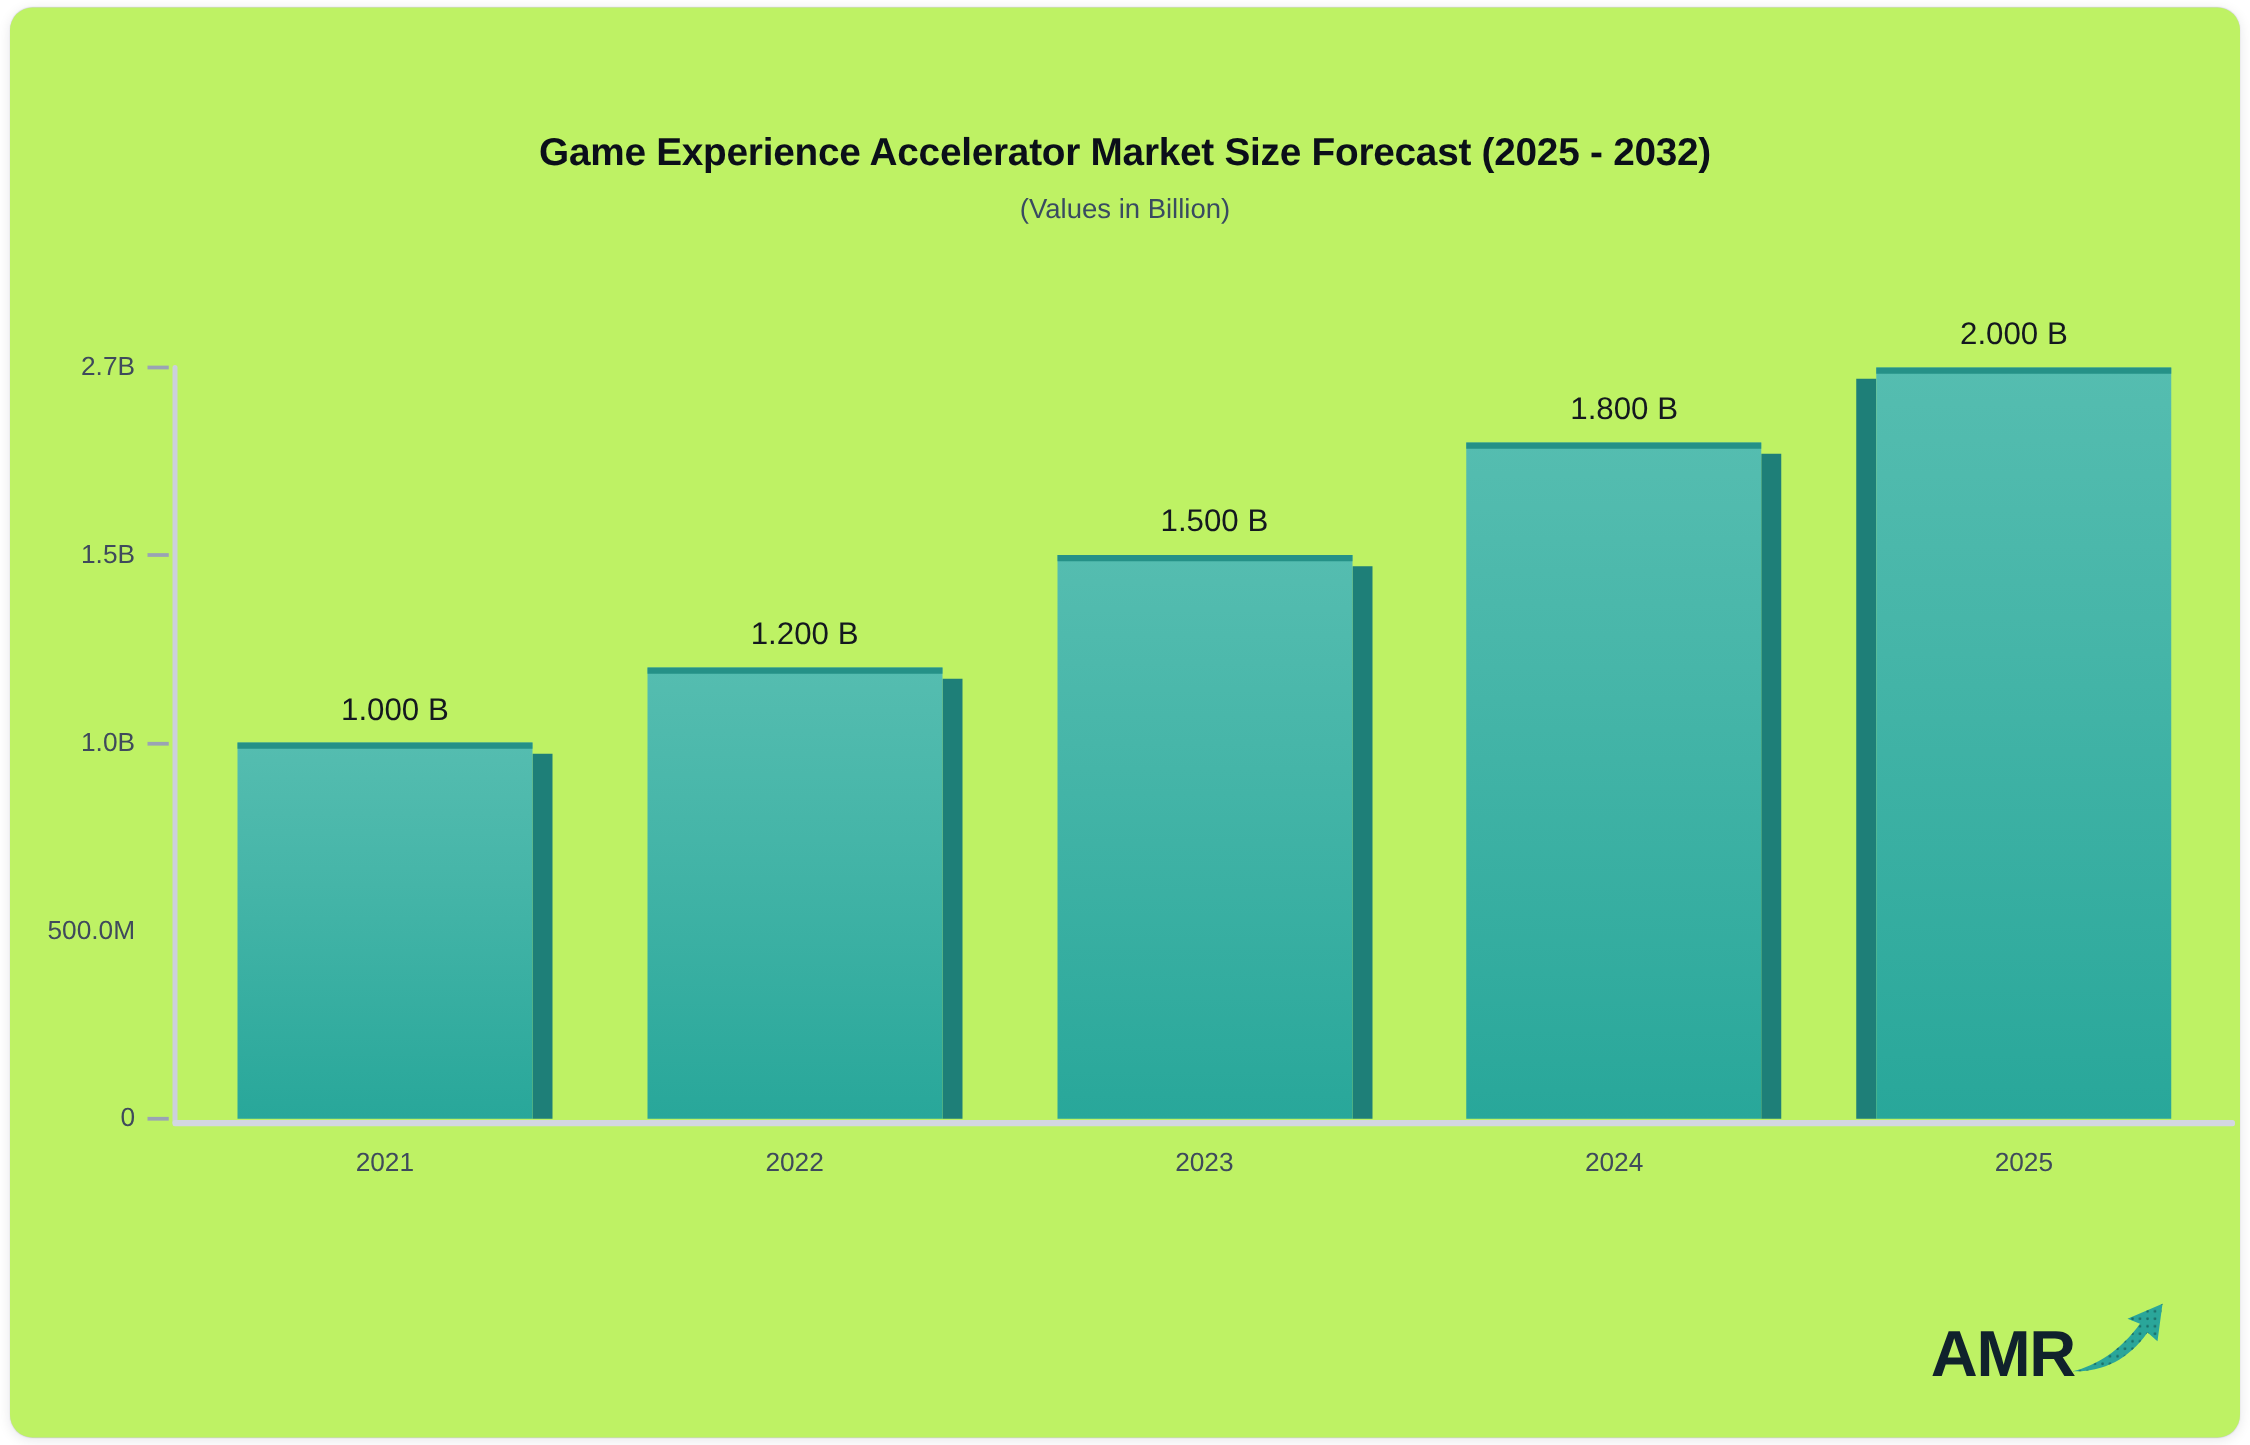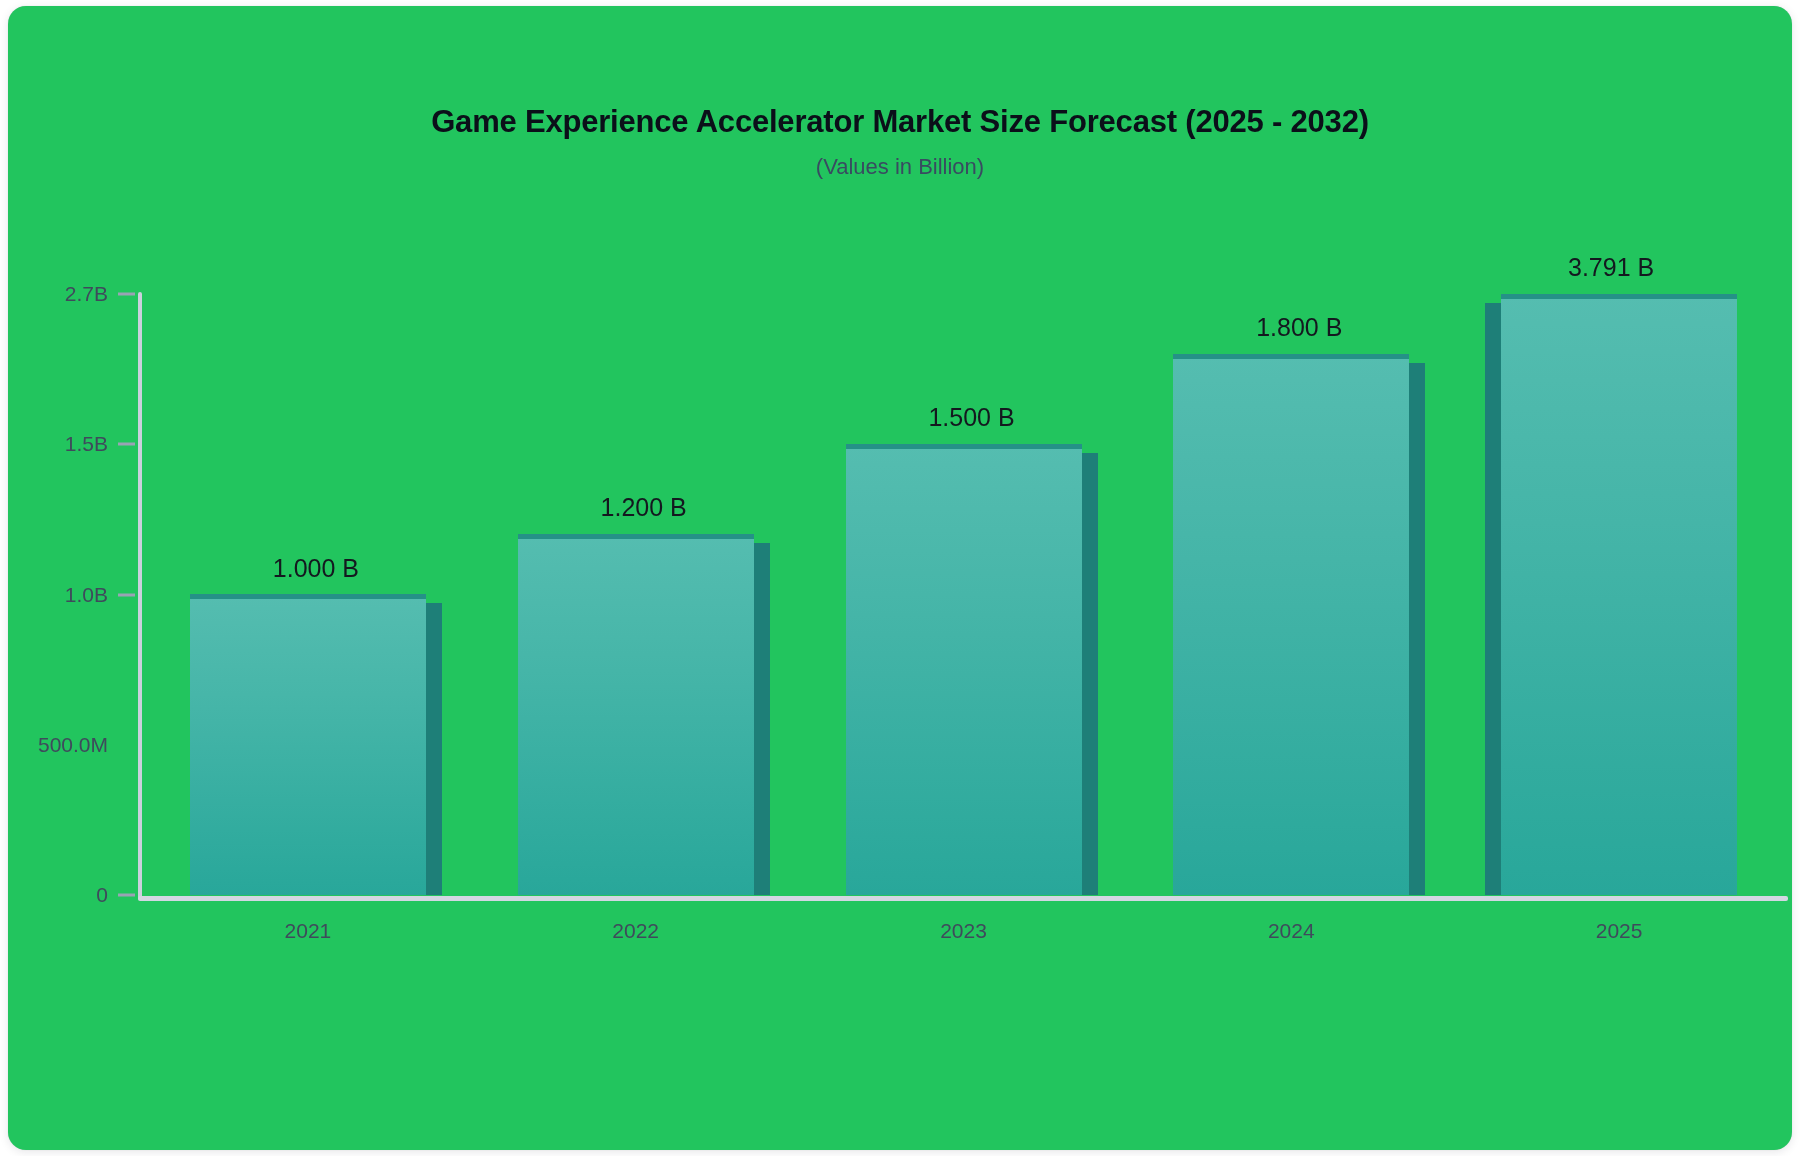--- a/index.html
+++ b/index.html
@@ -14,21 +14,21 @@
     overflow: hidden;
   }
 
   
   #chart-card {
     position: absolute;
     left: 8px;
     top: 6px;
     width: 1784px;
     height: 1144px;
-    background: #22c55e;
+    background: #bef264;
     border-radius: 18px;
     box-shadow: 0 2px 10px rgba(15,23,42,0.10), 0 0 1px rgba(15,23,42,0.18);
     overflow: hidden;
   }
 
   
   #chart-title {
     position: absolute;
     left: 0;
     top: 98px;
@@ -228,25 +228,41 @@
           <div class="bar-side right" style="height: 532px;"></div>
           <div class="bar-face" style="height: 541px;"></div>
           <div class="bar-top-dark" style="left: 0px; width: 236px; top: 0px;"></div>
         </div>
         <div class="bar-value-label" style="left: 1291.3px; top: 307.1px;">1.800 B</div>
         <div class="bar-group" style="left: 1493px; width: 236px; height: 601px; bottom: 255px;">
           <div class="bar-side left" style="height: 592px;"></div>
           <div class="bar-face" style="height: 601px;"></div>
           <div class="bar-top-dark" style="left: 0px; width: 236px; top: 0px;"></div>
         </div>
-        <div class="bar-value-label" style="left: 1603.1px; top: 247px;">3.791 B</div>
+        <div class="bar-value-label" style="left: 1603.1px; top: 247px;">2.000 B</div>
       </div>
     <div id="x-ticks">
         <div class="x-tick-label" style="left: 299.9px;">2021</div>
         <div class="x-tick-label" style="left: 627.7px;">2022</div>
         <div class="x-tick-label" style="left: 955.5px;">2023</div>
         <div class="x-tick-label" style="left: 1283.3px;">2024</div>
         <div class="x-tick-label" style="left: 1611.1px;">2025</div>
       </div>
   </div>
 
+  <div id="amr-logo">
+    <div id="amr-logo-text">AMR</div>
+    <div id="amr-logo-arrow">
+      <svg width="78" height="58" viewBox="0 0 78 58">
+        <defs>
+          <pattern id="dots" width="6" height="6" patternUnits="userSpaceOnUse">
+            <circle cx="2" cy="2" r="1.1" fill="#1b6f68"></circle>
+          </pattern>
+        </defs>
+        <path d="M2 56 C 20 52, 40 40, 56 18 L 46 14 L 74 2 L 70 32 L 62 25
+                 C 46 48, 24 57, 2 56 Z" fill="#2aa69a"></path>
+        <path d="M2 56 C 20 52, 40 40, 56 18 L 46 14 L 74 2 L 70 32 L 62 25
+                 C 46 48, 24 57, 2 56 Z" fill="url(#dots)"></path>
+      </svg>
+    </div>
+  </div>
 
 </div>
 
 </body></html>

